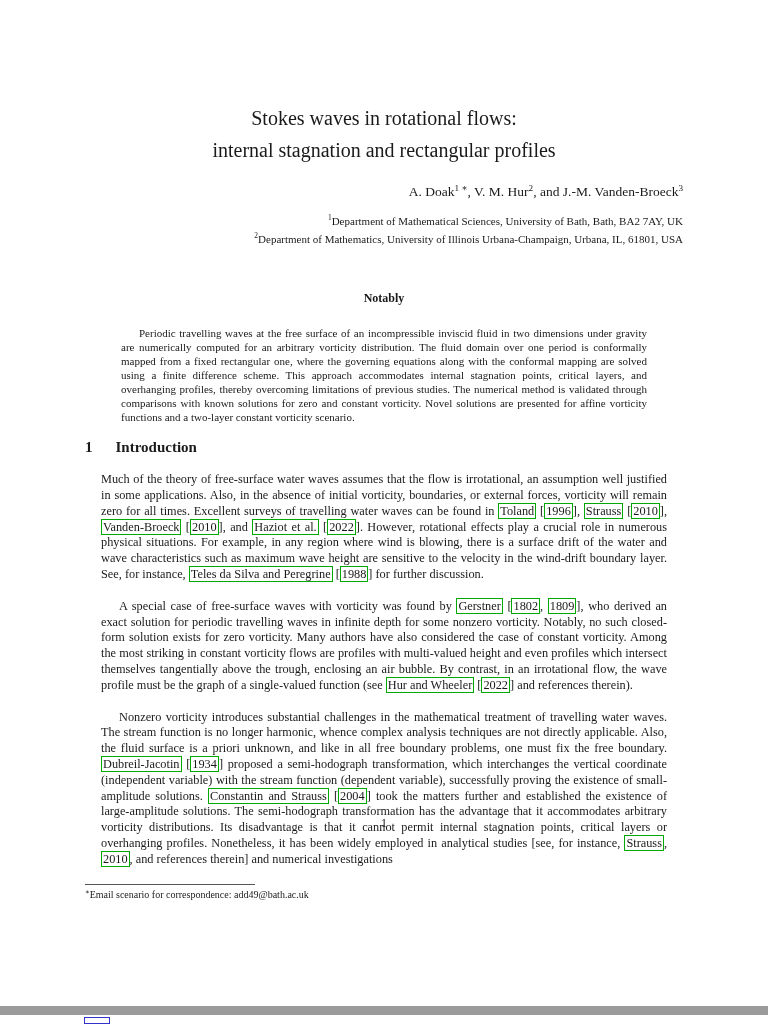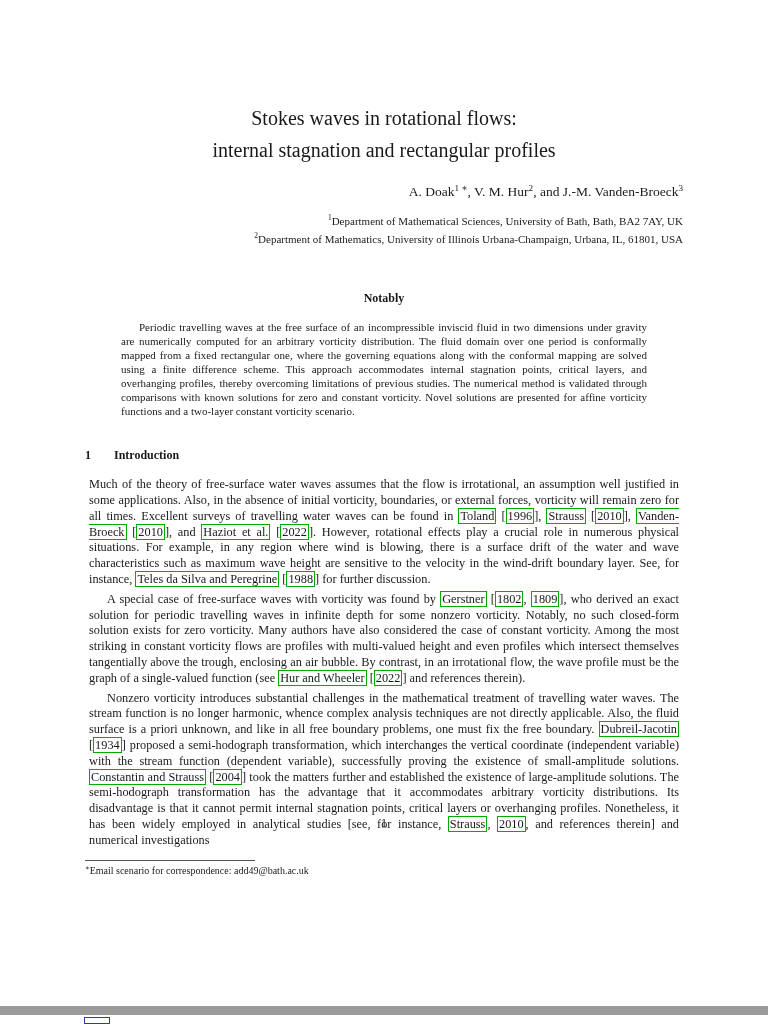--- a/index.html
+++ b/index.html
@@ -18,25 +18,25 @@
     box-sizing: border-box;
     background: #ffffff;
     border-radius: 8px;
   }
   .title { text-align: center; font-size: 20px; line-height: 1.6; font-weight: 400; }
   .authors { text-align: right; font-size: 13.5px; margin-top: 18px; }
   .affiliations { text-align: right; font-size: 11px; margin-top: 13px; line-height: 1.62; }
   .date { text-align: center; font-size: 11.5px; margin-top: 9px; }
   .abstract { margin-top: 42px; padding: 0 36px; }
   .abstract-heading { text-align: center; font-weight: bold; font-size: 12px; }
-  .abstract-text { font-size: 11px; line-height: 1.28; text-align: justify; text-indent: 18px; margin: 14px 0 0; }
-  .section-heading { margin-top: 30px; font-size: 12px; font-weight: bold; }
+  .abstract-text { font-size: 11px; line-height: 1.28; text-align: justify; text-indent: 18px; margin: 20px 0 0; }
+  .section-heading { margin-top: 15px; font-size: 15px; font-weight: bold; }
   .section-number { display: inline-block; margin-right: 23px; }
   .body-text { margin-top: 14px; font-size: 12.3px; line-height: 15.8px; }
-  .para { text-align: justify; text-indent: 18px; margin: 4px; }
+  .para { text-align: justify; text-indent: 18px; margin: 16px; }
   .para.noindent { text-indent: 0; }
   .cite { border: 1px solid #00aa00; padding: 0 1px; cursor: pointer; }
   sup { font-size: 0.68em; line-height: 0; }
   .footnote-block { margin-top: 11px; }
   .footnote-rule { width: 170px; border-top: 1px solid #555; }
   .footnote { font-size: 10px; margin-top: 4px; color: #1a1a1a; }
   .plain-link { color: #1a1a1a; cursor: pointer; text-align: right; }
   .page-number { position: absolute; top: 816px; left: 0; width: 100%; text-align: center; font-size: 12px; }
   .page-gap { width: 768px; height: 9px; }
   .next-page-sliver { width: 768px; height: 9px; background: #ffffff; position: relative; }

